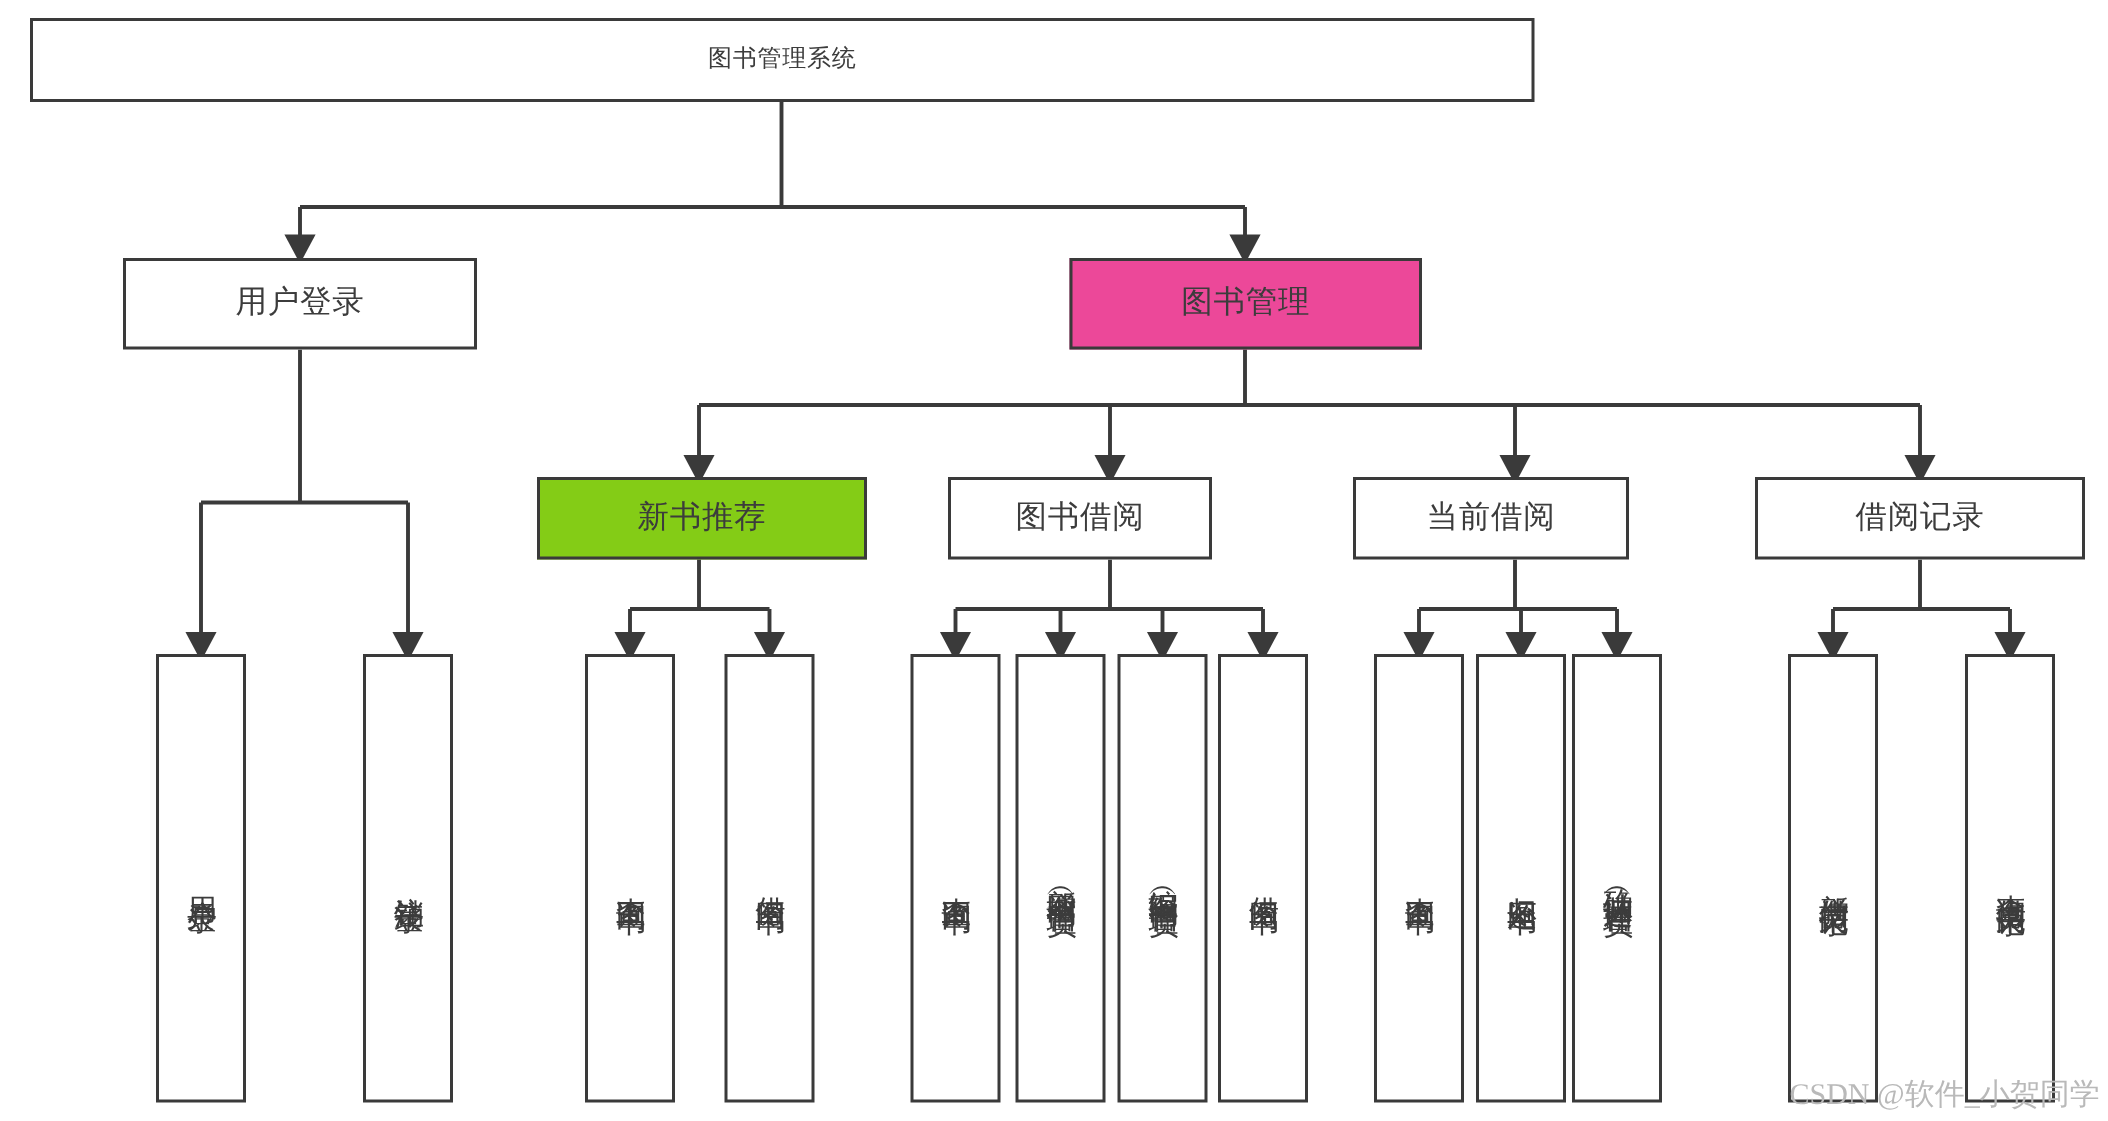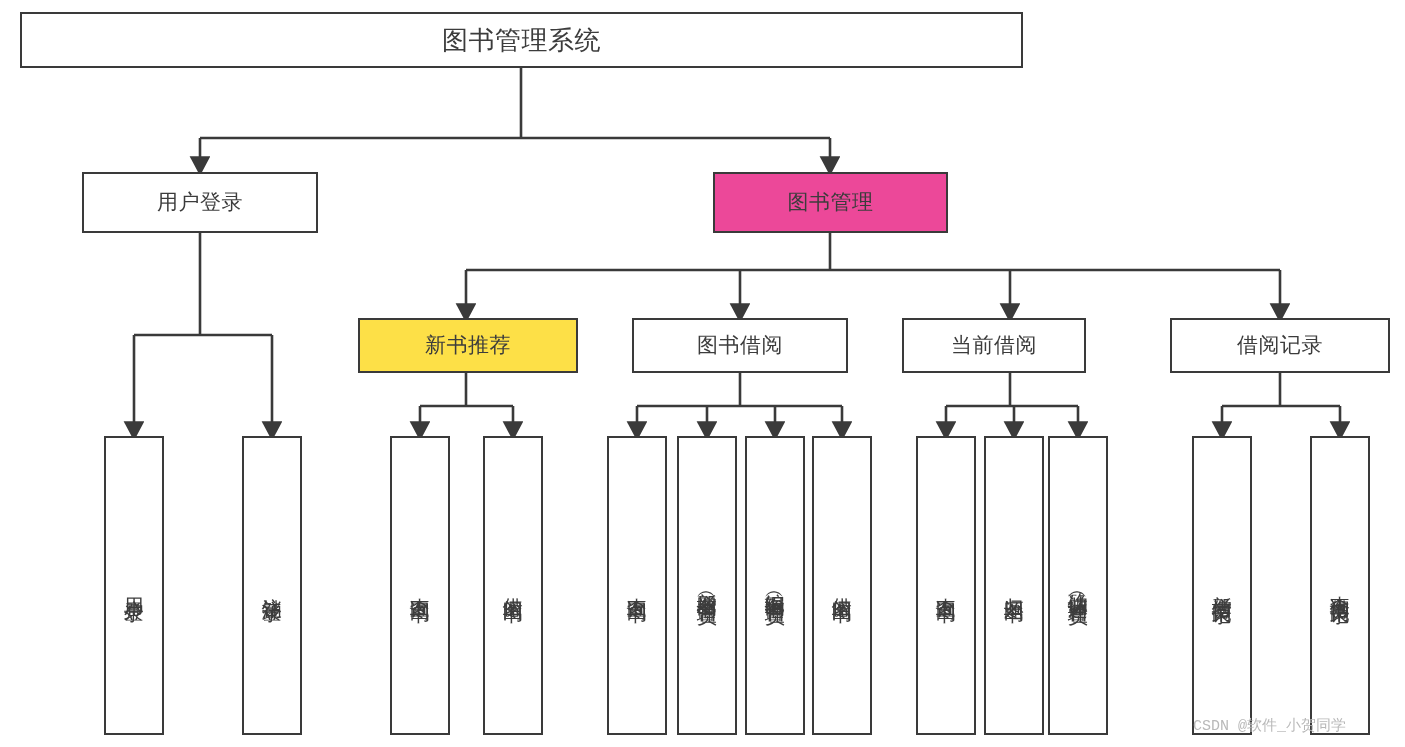--- a/index.html
+++ b/index.html
@@ -51,31 +51,31 @@
   }
   .node.vertical .node-label {
     writing-mode: vertical-rl;
     text-orientation: upright;
     font-size: 20px;
     line-height: 1.12;
     letter-spacing: 2px;
     max-height: 280px;
   }
   .node.root .node-label {
-    font-size: 26px;
+    font-size: 16px;
   }
   #watermark {
     position: absolute;
     left: 1193px;
     top: 716px;
-    font-size: 15px;
+    font-size: 20px;
     color: #b9b9b9;
     white-space: nowrap;
     z-index: 5;
-    font-family: Liberation Mono, monospace;
+    font-family: Liberation Serif, serif;
   }
 </style>
 </head>
 <body>
 
 <div id="canvas" style="background: rgb(255, 255, 255);">
 
   <svg id="edges" viewBox="0 0 1405 747" xmlns="http://www.w3.org/2000/svg">
     <defs>
       <marker id="arrow" markerWidth="10" markerHeight="10" refX="2.2" refY="4" orient="auto" markerUnits="strokeWidth">
@@ -130,24 +130,24 @@
     <span class="node-label">图书管理系统</span>
   </div>
 
   <div class="node horizontal" style="left: 82px; top: 172px; width: 236px; height: 61px; border-color: rgb(58, 58, 58); background: rgb(255, 255, 255); color: rgb(60, 60, 60);">
     <span class="node-label">用户登录</span>
   </div>
   <div class="node horizontal" style="left: 713px; top: 172px; width: 235px; height: 61px; border-color: rgb(58, 58, 58); background: #ec4899; color: rgb(60, 60, 60);">
     <span class="node-label">图书管理</span>
   </div>
 
-  <div class="node horizontal" style="left: 358px; top: 318px; width: 220px; height: 55px; border-color: rgb(58, 58, 58); background: #fde047; color: rgb(60, 60, 60);">
+  <div class="node horizontal" style="left: 358px; top: 318px; width: 220px; height: 55px; border-color: rgb(58, 58, 58); background: #84cc16; color: rgb(60, 60, 60);">
     <span class="node-label">新书推荐</span>
   </div>
-  <div class="node horizontal" style="left: 632px; top: 318px; width: 216px; height: 55px; border-color: rgb(58, 58, 58); background: rgb(255, 255, 255); color: rgb(60, 60, 60);">
+  <div class="node horizontal" style="left: 632px; top: 318px; width: 176px; height: 55px; border-color: rgb(58, 58, 58); background: rgb(255, 255, 255); color: rgb(60, 60, 60);">
     <span class="node-label">图书借阅</span>
   </div>
   <div class="node horizontal" style="left: 902px; top: 318px; width: 184px; height: 55px; border-color: rgb(58, 58, 58); background: rgb(255, 255, 255); color: rgb(60, 60, 60);">
     <span class="node-label">当前借阅</span>
   </div>
   <div class="node horizontal" style="left: 1170px; top: 318px; width: 220px; height: 55px; border-color: rgb(58, 58, 58); background: rgb(255, 255, 255); color: rgb(60, 60, 60);">
     <span class="node-label">借阅记录</span>
   </div>
 
   <div class="node vertical" style="left: 104px; top: 436px; width: 60px; height: 299px; border-color: rgb(58, 58, 58); background: rgb(255, 255, 255); color: rgb(60, 60, 60);">

